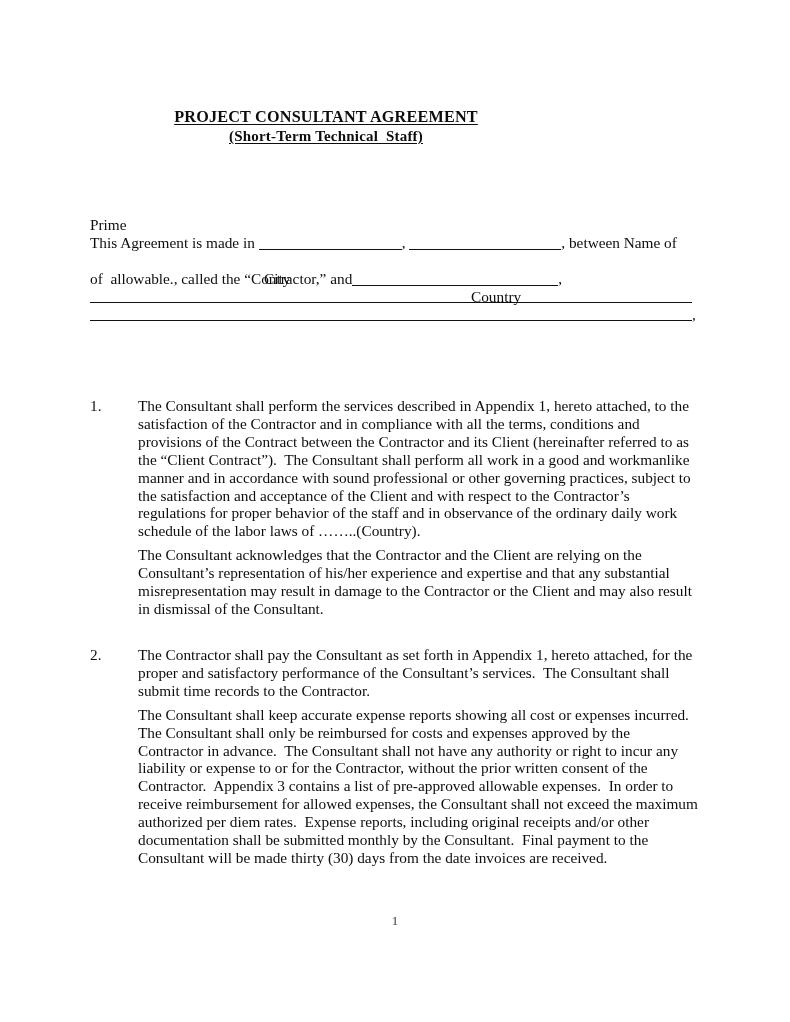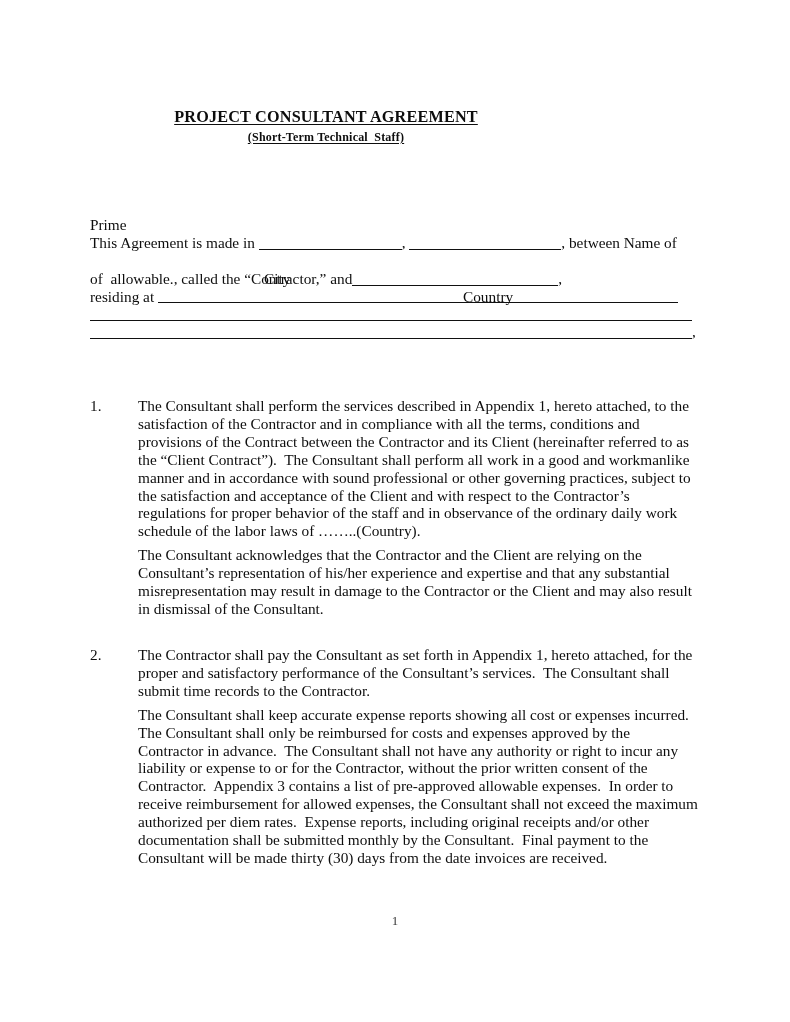--- a/index.html
+++ b/index.html
@@ -36,21 +36,21 @@
     font-size: 16.2px;
     line-height: 19px;
     letter-spacing: 0.2px;
   }
   .title-line span.u {
     text-decoration: underline;
     text-underline-offset: 2px;
     white-space: pre;
   }
   .title-sub span.u {
-    font-size: 12px;
+    font-size: 15px;
   }
 
   
   .body-frame {
     position: absolute;
     left: 90px;
     top: 0;
     width: 608px;
     font-size: 15.3px;
     line-height: 17.9px;
@@ -84,21 +84,21 @@
     height: 0.92em;
     vertical-align: -0.12em;
   }
 
   .citycountry {
     position: relative;
     height: 17.9px;
     white-space: pre;
   }
   .cc-city { position: absolute; left: 174px; text-align: right; }
-  .cc-country { position: absolute; left: 373px; }
+  .cc-country { position: absolute; left: 381px; }
 
   
   .item {
     position: absolute;
     width: 608px;
   }
   .item-num {
     position: absolute;
     left: 0;
     top: 0;
@@ -147,21 +147,20 @@
 
       <div class="pre-line"><span>This Agreement is made in </span><span class="fill fill-a"></span><span>, </span><span class="fill fill-b"></span><span>, between Name of</span></div>
 
       <div class="citycountry">
         <span class="cc-city">City</span>
         <span class="cc-country">Country</span>
       </div>
 
       <div class="pre-line"><span>of  allowable., called the “Contractor,” and</span><span class="fill fill-c"></span><span>,</span></div>
 
-      <div class="pre-line"><span>residing at </span><span class="fill fill-rest"></span></div>
 
       <div class="rule-row"><span class="rule-full"></span></div>
 
       <div class="rule-row"><span class="rule-full"></span><span>,</span></div>
 
       <div class="rule-row"></div>
 
     </div>
 
     <div class="item" id="item1">

